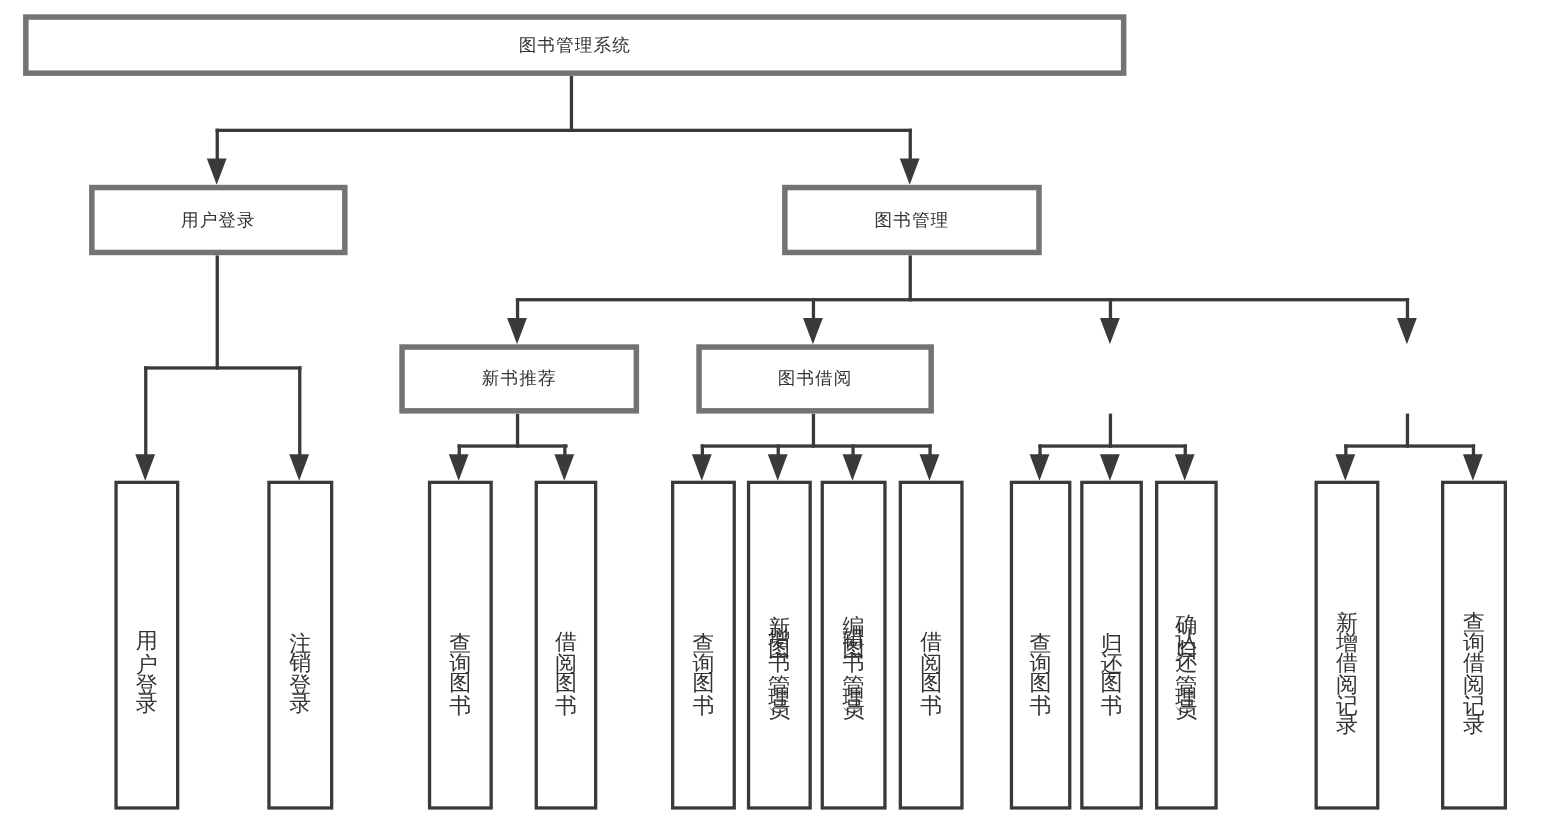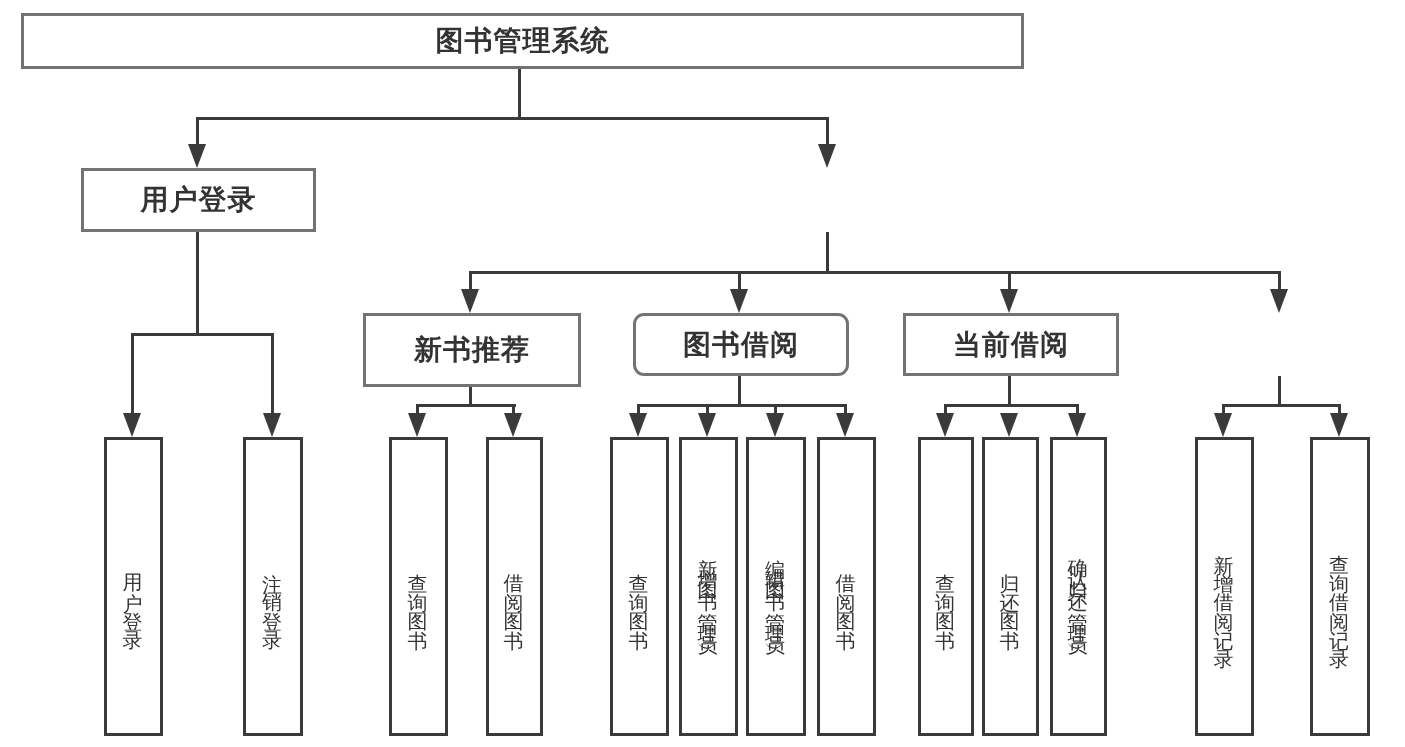--- a/index.html
+++ b/index.html
@@ -1,23 +1,23 @@
 <!DOCTYPE html>
 <html><head>
 <meta charset="utf-8">
 <style>
   html,body{margin:0;padding:0;background:#ffffff;}
   #stage{
     position:relative;width:1405px;height:747px;background:#ffffff;overflow:hidden;
     font-family:"Liberation Sans","DejaVu Sans",sans-serif;color:#333333;
   }
   .box{
-    position:absolute;background:#ffffff;border:3px solid #737373;box-sizing:border-box;
+    position:absolute;background:#ffffff;border:5px solid #737373;box-sizing:border-box;
     display:flex;align-items:center;justify-content:center;
-    font-size:28px;letter-spacing:1px;color:#333333;z-index:2;font-weight:bold;
+    font-size:16px;letter-spacing:1px;color:#333333;z-index:2;
   }
   .vbox{
     position:absolute;background:#ffffff;border:3px solid #3a3a3a;box-sizing:border-box;
     display:flex;align-items:center;justify-content:center;
     font-size:20px;color:#333333;z-index:2;
   }
   .vbox span{
     writing-mode:vertical-rl;text-orientation:mixed;white-space:nowrap;
   }
   .vl{position:absolute;width:3px;background:#3a3a3a;z-index:1;}
@@ -45,47 +45,47 @@
   <div class="vl" style="left:518px;top:69px;height:50px;"></div>
   <div class="hl" style="left:196px;top:117px;width:633px;"></div>
   <div class="vl" style="left:196px;top:117px;height:30px;"></div>
   <div class="vl" style="left:826px;top:117px;height:30px;"></div>
   <div class="ar" style="left:188px;top:144px;"></div>
   <div class="ar" style="left:818px;top:144px;"></div>
 
   <div class="box" style="left:81px;top:168px;width:235px;height:64px;">
     <span>用户登录</span>
   </div>
+  <div class="box" style="left:711px;top:168px;width:236px;height:64px;">
+    <span>图书管理</span>
+  </div>
 
   <div class="vl" style="left:196px;top:232px;height:104px;"></div>
   <div class="hl" style="left:131px;top:333px;width:143px;"></div>
   <div class="vl" style="left:131px;top:333px;height:82px;"></div>
   <div class="vl" style="left:271px;top:333px;height:82px;"></div>
   <div class="ar" style="left:123px;top:413px;"></div>
   <div class="ar" style="left:263px;top:413px;"></div>
 
   <div class="vl" style="left:826px;top:232px;height:42px;"></div>
   <div class="hl" style="left:469px;top:271px;width:812px;"></div>
   <div class="vl" style="left:469px;top:271px;height:22px;"></div>
   <div class="vl" style="left:738px;top:271px;height:22px;"></div>
   <div class="vl" style="left:1008px;top:271px;height:22px;"></div>
   <div class="vl" style="left:1278px;top:271px;height:22px;"></div>
   <div class="ar" style="left:461px;top:289px;"></div>
   <div class="ar" style="left:730px;top:289px;"></div>
   <div class="ar" style="left:1000px;top:289px;"></div>
   <div class="ar" style="left:1270px;top:289px;"></div>
 
-  <div class="box" style="left:363px;top:313px;width:218px;height:74px;">
+  <div class="box" style="left:363px;top:313px;width:218px;height:63px;">
     <span>新书推荐</span>
   </div>
-  <div class="box" style="left:633px;top:313px;width:216px;height:63px;border-radius:11px;">
+  <div class="box" style="left:633px;top:313px;width:216px;height:63px;">
     <span>图书借阅</span>
-  </div>
-  <div class="box" style="left:903px;top:313px;width:216px;height:63px;">
-    <span>当前借阅</span>
   </div>
 
   <div class="vl" style="left:469px;top:376px;height:31px;"></div>
   <div class="hl" style="left:416px;top:404px;width:100px;"></div>
   <div class="vl" style="left:416px;top:404px;height:12px;"></div>
   <div class="vl" style="left:512px;top:404px;height:12px;"></div>
   <div class="ar" style="left:408px;top:413px;"></div>
   <div class="ar" style="left:504px;top:413px;"></div>
 
   <div class="vl" style="left:738px;top:376px;height:31px;"></div>

